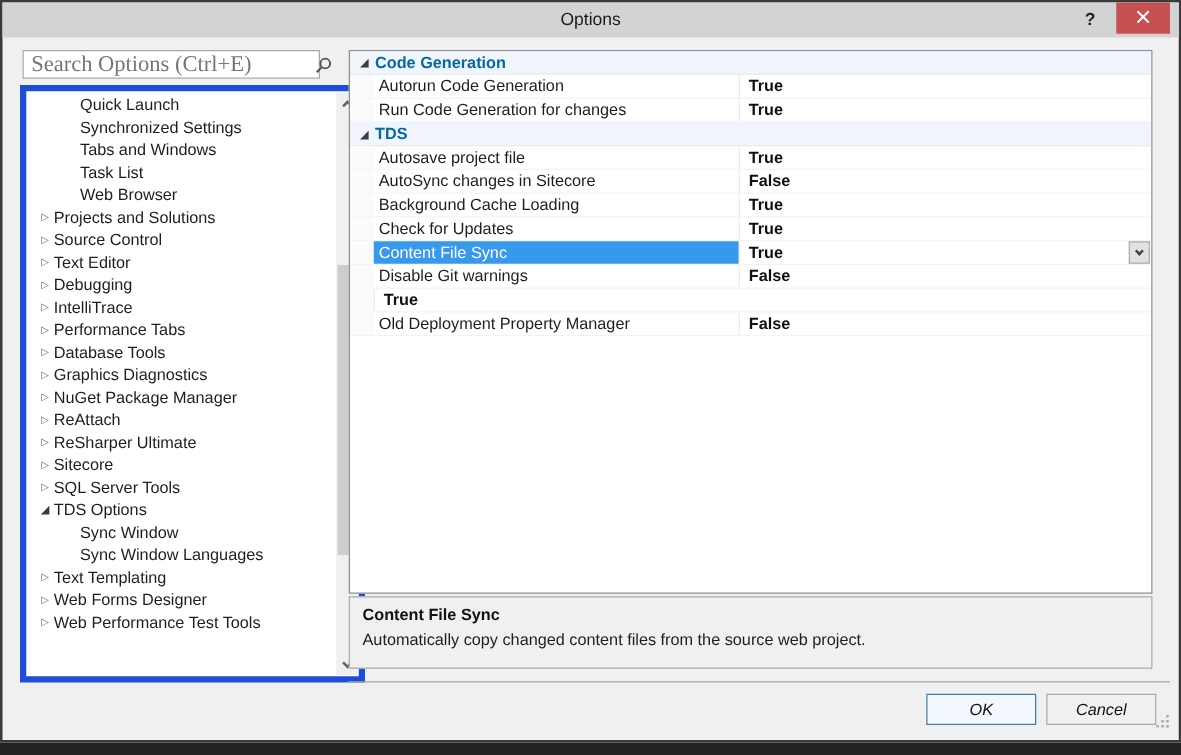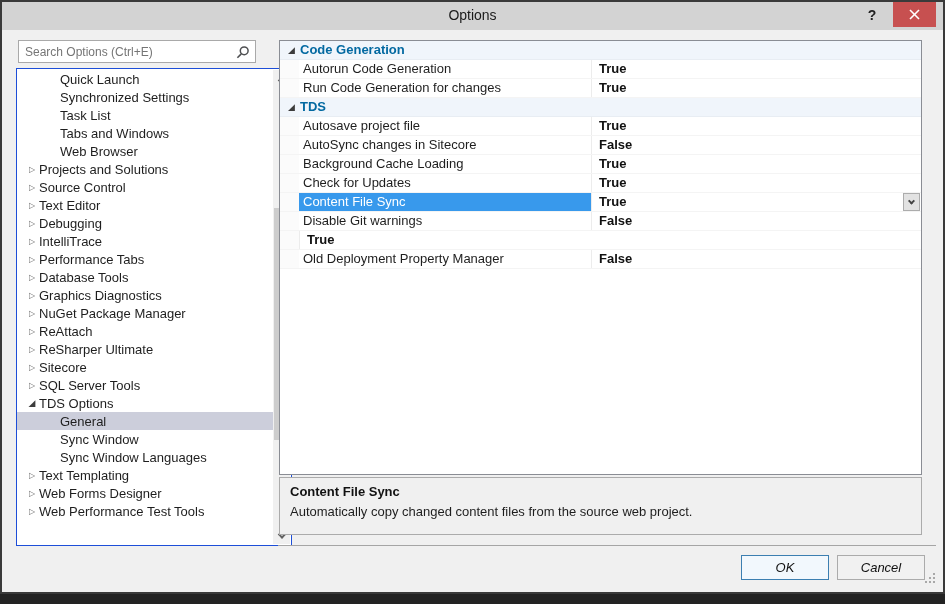--- a/index.html
+++ b/index.html
@@ -28,28 +28,28 @@
     position:absolute; right:7px; top:0; width:43px; height:25px;
     background:#C75050; display:flex; align-items:center; justify-content:center;
   }
   
   #search-box {
     position:absolute; left:16px; top:38px; width:238px; height:23px;
     background:#FFFFFF; border:1px solid #A9A9A9; display:flex; align-items:center;
   }
   #search-input {
     flex:1; border:none; outline:none; background:transparent;
-    font-family:Liberation Sans, sans-serif; font-size:12px; color:#7f1d1d;
+    font-family:Liberation Serif, serif; font-size:18px; color:#7f1d1d;
     padding:0 4px 0 6px;
   }
   #search-icon { width:18px; display:flex; align-items:center; justify-content:center; margin-right:3px; }
   
   #tree {
     position:absolute; left:14px; top:66px; width:276px; height:478px;
-    background:#FFFFFF; border:1px solid #1d4ed8; overflow:hidden;
+    background:#FFFFFF; border:5px solid #1d4ed8; overflow:hidden;
   }
   #tree-items { position:absolute; left:0; top:1px; right:18px; }
   .tree-item { height:18px; display:flex; align-items:center; font-size:13px; color:#1e1e1e; cursor:default; white-space:nowrap; }
   .tree-item.selected { background:#CCCEDB; }
   .expander { width:14px; flex:0 0 14px; text-align:center; }
   .expander.collapsed { font-size:8px; color:#6d6d6d; }
   .expander.expanded  { font-size:9px; color:#3c3c3c; }
   
   #tree-scrollbar { position:absolute; top:1px; bottom:1px; right:1px; width:17px; background:#F0F0F0; }
   .sb-arrow { position:absolute; left:0; width:17px; height:17px; display:flex; align-items:center; justify-content:center; }
@@ -129,25 +129,25 @@
         <div class="tree-item" style="padding-left: 29px;">
           <span class="expander none"></span>
           <span>Quick Launch</span>
         </div>
         <div class="tree-item" style="padding-left: 29px;">
           <span class="expander none"></span>
           <span>Synchronized Settings</span>
         </div>
         <div class="tree-item" style="padding-left: 29px;">
           <span class="expander none"></span>
+          <span>Tabs and Windows</span>
+        </div>
+        <div class="tree-item" style="padding-left: 29px;">
+          <span class="expander none"></span>
           <span>Task List</span>
-        </div>
-        <div class="tree-item" style="padding-left: 29px;">
-          <span class="expander none"></span>
-          <span>Tabs and Windows</span>
         </div>
         <div class="tree-item" style="padding-left: 29px;">
           <span class="expander none"></span>
           <span>Web Browser</span>
         </div>
         <div class="tree-item" style="padding-left: 8px;">
           <span class="expander collapsed">▷</span>
           <span>Projects and Solutions</span>
         </div>
         <div class="tree-item" style="padding-left: 8px;">
@@ -194,24 +194,20 @@
           <span class="expander collapsed">▷</span>
           <span>Sitecore</span>
         </div>
         <div class="tree-item" style="padding-left: 8px;">
           <span class="expander collapsed">▷</span>
           <span>SQL Server Tools</span>
         </div>
         <div class="tree-item" style="padding-left: 8px;">
           <span class="expander expanded">◢</span>
           <span>TDS Options</span>
-        </div>
-        <div class="tree-item selected" style="padding-left: 29px;">
-          <span class="expander none"></span>
-          <span>General</span>
         </div>
         <div class="tree-item" style="padding-left: 29px;">
           <span class="expander none"></span>
           <span>Sync Window</span>
         </div>
         <div class="tree-item" style="padding-left: 29px;">
           <span class="expander none"></span>
           <span>Sync Window Languages</span>
         </div>
         <div class="tree-item" style="padding-left: 8px;">

